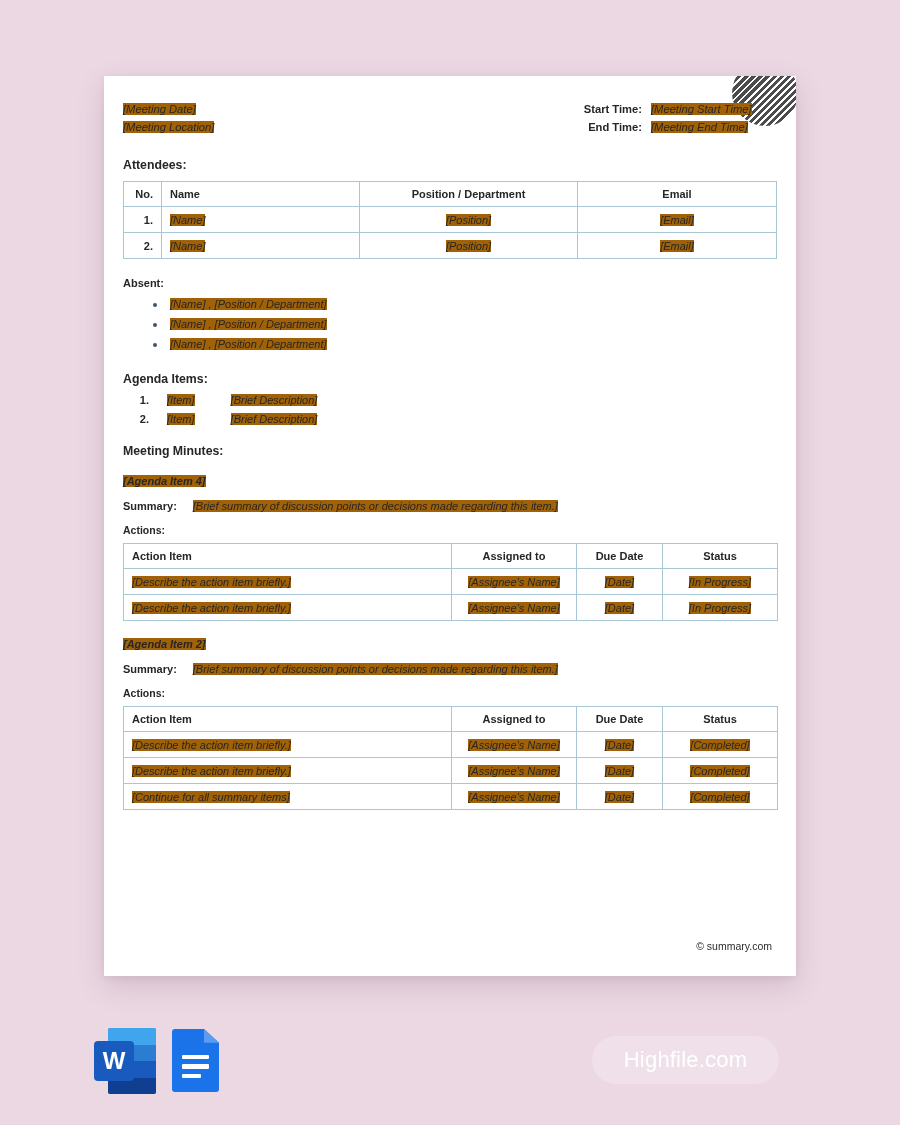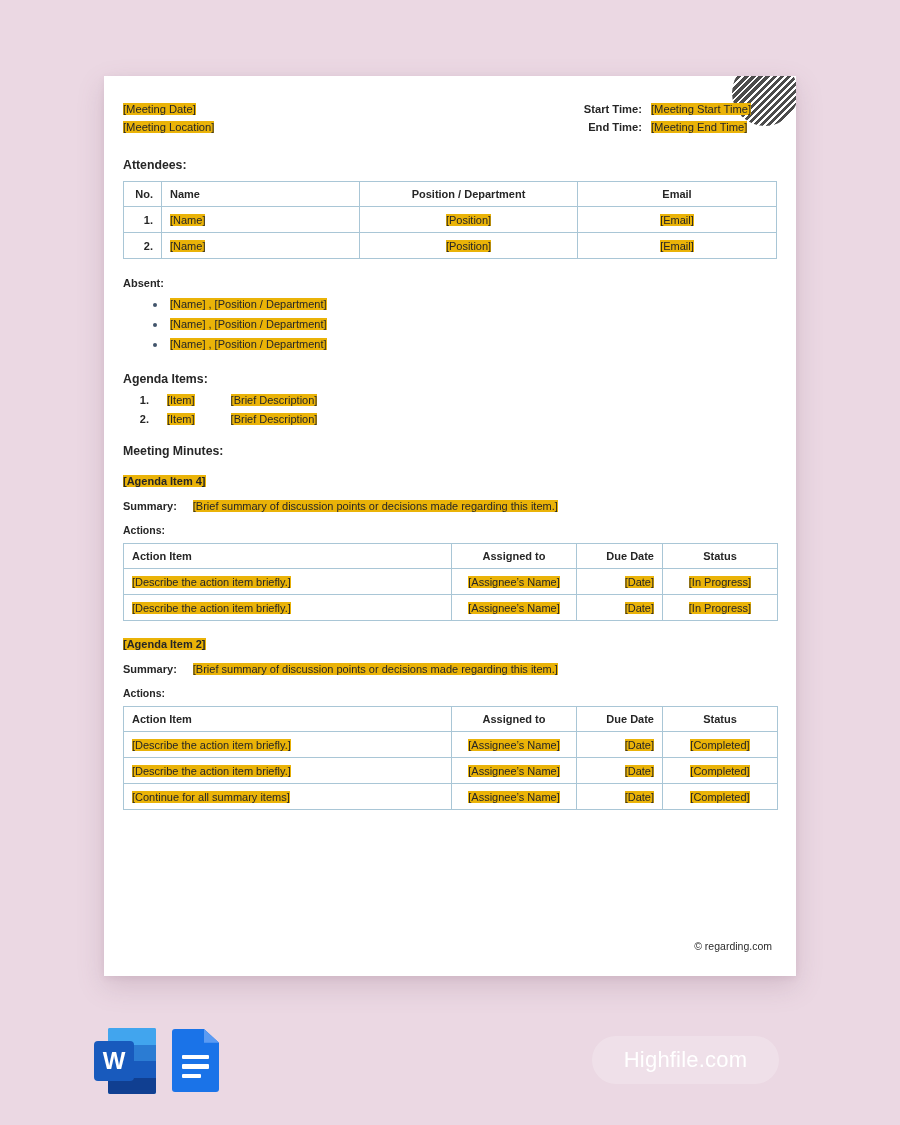--- a/index.html
+++ b/index.html
@@ -62,21 +62,21 @@
   
   .meta {
     display: flex;
     justify-content: space-between;
     align-items: flex-start;
     margin-top: 27px;
     font-size: 11.2px;
     color: #262626;
   }
   .meta-left div { margin-bottom: 6px; }
-  .hl { background: #eab308; }
+  .hl { background: #a16207; font-style: italic; }
 
   .meta-right { display: block; }
   .meta-row {
     display: flex;
     justify-content: flex-end;
     align-items: baseline;
     margin-bottom: 6px;
     white-space: nowrap;
   }
   .meta-row .lbl {
@@ -120,21 +120,21 @@
   .att-table th:nth-child(2), .att-table td:nth-child(2) { width: 198px; text-align: left; }
   .att-table th:nth-child(3), .att-table td:nth-child(3) { width: 218px; }
   .att-table th:nth-child(2) { text-align: left; }
   .att-table td:nth-child(1) { font-weight: bold; }
   .att-table td:nth-child(3), .att-table td:nth-child(4) { text-align: center; }
   .att-table td { height: 26px; }
 
   .act-table th:nth-child(1), .act-table td:nth-child(1) { width: 328px; text-align: left; }
   .act-table th:nth-child(1) { text-align: left; }
   .act-table th:nth-child(2), .act-table td:nth-child(2) { width: 125px; text-align: center; }
-  .act-table th:nth-child(3), .act-table td:nth-child(3) { width: 86px; text-align: right; }
+  .act-table th:nth-child(3), .act-table td:nth-child(3) { width: 86px; text-align: center; }
   .act-table th:nth-child(4), .act-table td:nth-child(4) { width: 115px; text-align: center; }
   .act-table td { height: 26px; }
 
   
   ul.bullets {
     list-style: none;
     margin: 9px 0 0 0;
     padding: 0 0 0 30px;
     font-size: 11px;
   }
@@ -425,21 +425,21 @@
               <td><span class="hl">[Assignee’s Name]</span></td>
               <td><span class="hl">[Date]</span></td>
               <td><span class="hl">[Completed]</span></td>
             </tr>
           </tbody>
         </table>
       </div>
     </div>
   </div>
 
-  <div class="footer-credit">© regarding.com</div>
+  <div class="footer-credit">© summary.com</div>
 </div>
 
 <div class="word-icon">
   <div class="bands">
     <i class="b1"></i>
       <i class="b2"></i>
       <i class="b3"></i>
       <i class="b4"></i>
   </div>
   <div class="badge">W</div>

